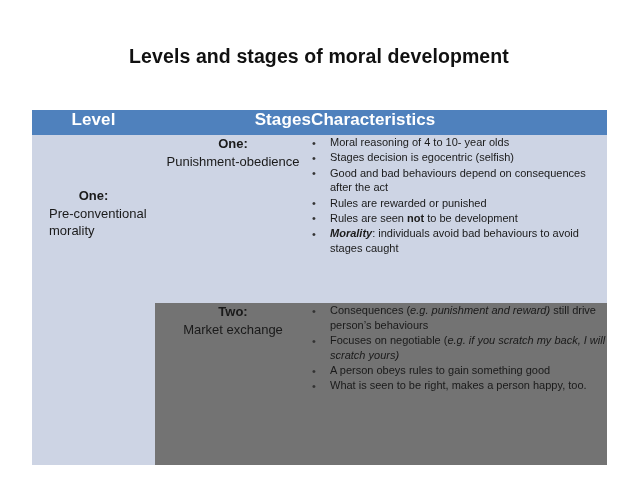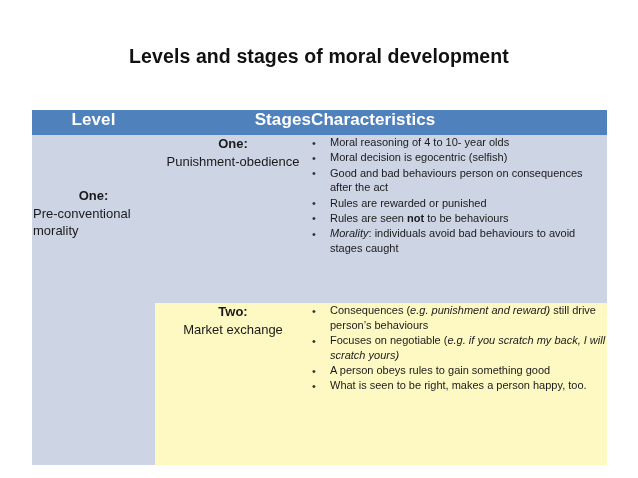--- a/index.html
+++ b/index.html
@@ -97,21 +97,21 @@
     font-size: 13px;
     font-weight: bold;
     line-height: 1.35;
   }
   .level-title .lt-colon { font-weight: bold; }
   .level-sub {
     text-align: left;
     font-size: 13px;
     font-weight: normal;
     line-height: 1.35;
-    padding-left: 1px;
+    padding-left: 17px;
   }
 
   td.stage-cell {
     text-align: center;
     vertical-align: middle;
     font-size: 13px;
     line-height: 1.4;
     padding: 0 6px;
   }
   .stage-name {
@@ -149,29 +149,29 @@
     color: #333333;
     line-height: 1.5;
   }
 
   
   tr.row-one td.stage-cell,
   tr.row-one td.chars-cell { background: #CDD4E4; }
 
   
   tr.row-two td.stage-cell,
-  tr.row-two td.chars-cell { background: #fef9c3; }
+  tr.row-two td.chars-cell { background: #737373; }
 
   tr.row-one { height: 168px; }
   tr.row-two { height: 162px; }
 
   
   .em  { font-style: italic; }
   .bd  { font-weight: bold; margin-top: 44px; }
-  .bdi { font-weight: normal; font-style: italic; }
+  .bdi { font-weight: bold; font-style: italic; }
 </style>
 </head>
 <body>
 
 <div class="slide">
 
   <div class="slide-title">Levels and stages of moral development</div>
 
   <div class="table-wrap">
     <table class="moral-table">
@@ -195,24 +195,24 @@
               <div class="level-sub">Pre-conventional morality</div>
             </div>
           </td>
           <td class="stage-cell">
             <span class="stage-name">One:</span>
             <span class="stage-desc">Punishment-obedience</span>
           </td>
           <td class="chars-cell">
             <ul class="bullets">
                 <li><span>Moral reasoning of 4 to 10- year olds</span></li>
-                <li><span>Moral decision is egocentric (selfish)</span></li>
-                <li><span>Good and bad behaviours person on consequences after the act</span></li>
+                <li><span>Stages decision is egocentric (selfish)</span></li>
+                <li><span>Good and bad behaviours depend on consequences after the act</span></li>
                 <li><span>Rules are rewarded or punished</span></li>
-                <li><span>Rules are seen </span><span class="bd">not</span><span> to be behaviours</span></li>
+                <li><span>Rules are seen </span><span class="bd">not</span><span> to be development</span></li>
                 <li><span class="bdi">Morality</span><span>:  individuals avoid bad behaviours to avoid stages caught</span></li>
               </ul>
           </td>
         </tr>
         <tr class="row-two">
           <td class="stage-cell">
             <span class="stage-name">Two:</span>
             <span class="stage-desc">Market exchange</span>
           </td>
           <td class="chars-cell">

